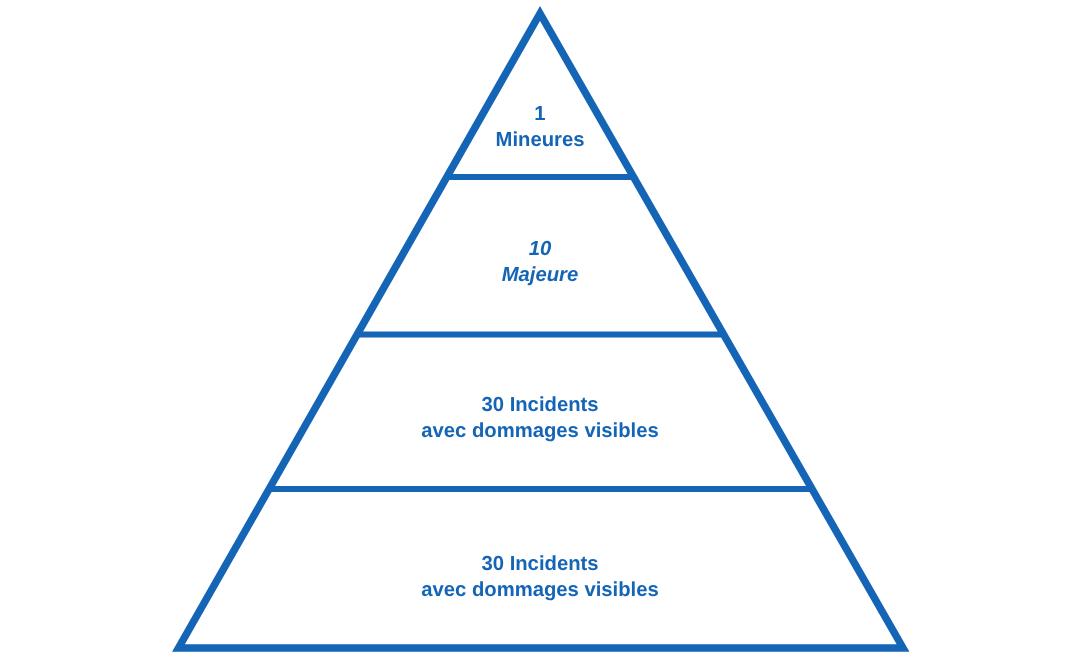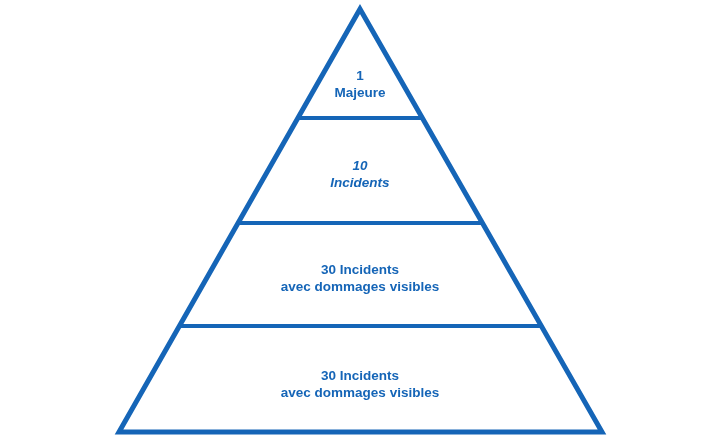--- a/index.html
+++ b/index.html
@@ -12,26 +12,26 @@
 
 <svg class="pyr" width="720" height="443">
   <polygon points="360,9 119,432 602,432" fill="none" stroke="#1565b7" stroke-width="5" stroke-linejoin="miter"></polygon>
   <line x1="297" y1="118" x2="423" y2="118" stroke="#1565b7" stroke-width="4"></line>
   <line x1="237" y1="223" x2="483" y2="223" stroke="#1565b7" stroke-width="4"></line>
   <line x1="178" y1="326" x2="542" y2="326" stroke="#1565b7" stroke-width="4"></line>
 </svg>
 
 <div class="lbl" style="top:67px;">
   <div>1</div>
-  <div>Majeure</div>
+  <div>Mineures</div>
 </div>
 
 <div class="lbl" style="top:157px;font-style:italic;">
   <div>10</div>
-  <div>Incidents</div>
+  <div>Majeure</div>
 </div>
 
 <div class="lbl" style="top:261px;">
   <div>30 Incidents</div>
   <div>avec dommages visibles</div>
 </div>
 
 <div class="lbl" style="top:367px;">
   <div>30 Incidents</div>
   <div>avec dommages visibles</div>

